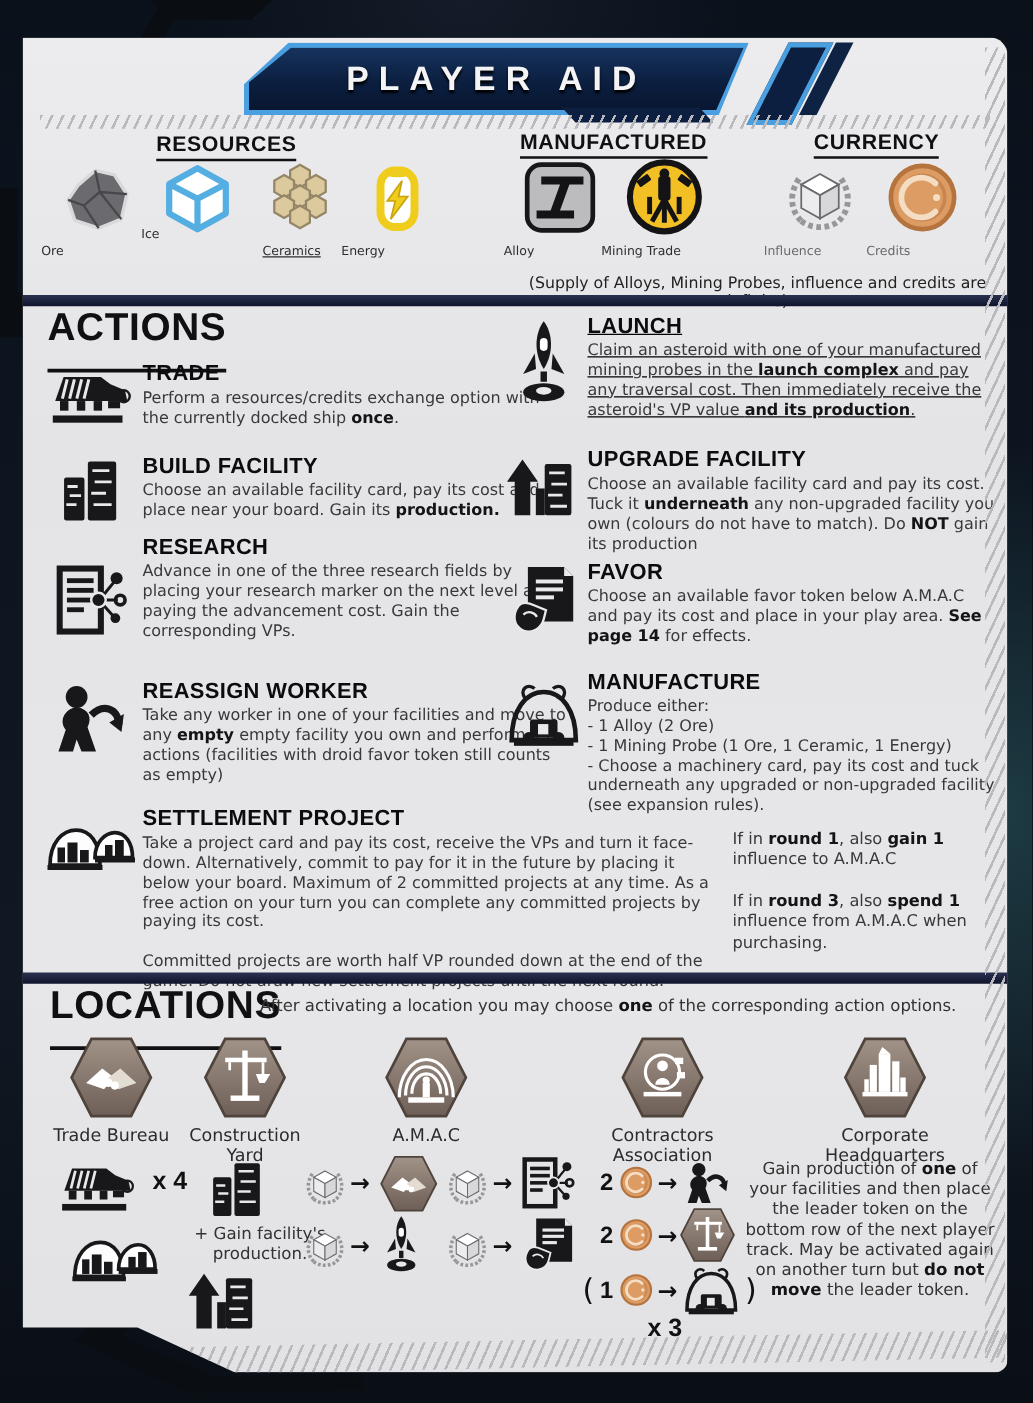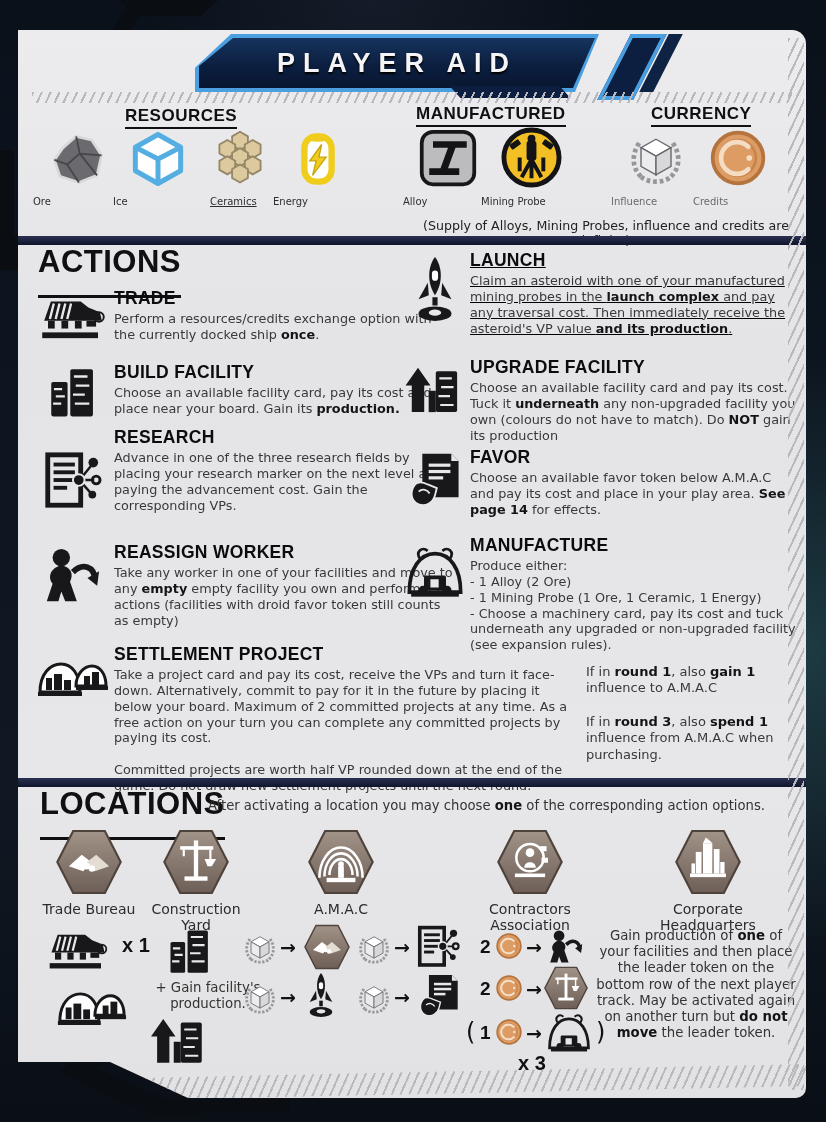--- a/index.html
+++ b/index.html
@@ -270,33 +270,33 @@
     <svg class="ic" style="left:111px;top:100px;width:58px;height:58px;">
         <use href="#sym-ice"></use>
       </svg>
     <svg class="ic" style="left:193px;top:100px;width:58px;height:58px;">
         <use href="#sym-ceramics"></use>
       </svg>
     <svg class="ic" style="left:271px;top:100px;width:58px;height:58px;">
         <use href="#sym-energy"></use>
       </svg>
     <div class="res-label" style="left:15px;top:166px;">Ore</div>
-    <div class="res-label" style="left:95px;top:166px;">Ice</div>
+    <div class="res-label" style="left:95px;top:152px;">Ice</div>
     <div class="res-label" style="left:192px;top:166px;text-decoration:underline;">Ceramics</div>
     <div class="res-label" style="left:255px;top:166px;">Energy</div>
 
     <div class="group-head" style="left:398px;top:74px;">MANUFACTURED</div>
     <svg class="ic" style="left:400px;top:98px;width:60px;height:60px;">
         <use href="#sym-alloy"></use>
       </svg>
     <svg class="ic" style="left:482px;top:96px;width:63px;height:63px;">
         <use href="#sym-probe"></use>
       </svg>
     <div class="res-label" style="left:385px;top:166px;">Alloy</div>
-    <div class="res-label" style="left:463px;top:166px;width:105px;">Mining Probe</div>
+    <div class="res-label" style="left:463px;top:166px;width:105px;">Mining Trade</div>
     <div class="note" style="left:392px;top:188px;width:392px;text-align:center;">(Supply of Alloys, Mining Probes, influence and credits are infinite)</div>
 
     <div class="group-head" style="left:633px;top:74px;">CURRENCY</div>
     <svg class="ic" style="left:608px;top:98px;width:60px;height:60px;">
         <use href="#sym-influence"></use>
       </svg>
     <svg class="ic" style="left:690px;top:98px;width:60px;height:60px;">
         <use href="#sym-credits"></use>
       </svg>
     <div class="res-label" style="left:593px;top:166px;color:#6a6a6e;">Influence</div>
@@ -409,21 +409,21 @@
 
     <div class="hex-label" style="left:11px;top:872px;">Trade Bureau</div>
     <div class="hex-label" style="left:118px;top:872px;">Construction Yard</div>
     <div class="hex-label" style="left:263px;top:872px;">A.M.A.C</div>
     <div class="hex-label" style="left:452px;top:872px;">Contractors Association</div>
     <div class="hex-label" style="left:630px;top:872px;">Corporate Headquarters</div>
 
     <svg class="ic" style="left:27px;top:896px;width:66px;height:46px;">
         <use href="#sym-trade"></use>
       </svg>
-    <div class="mult" style="left:104px;top:904px;">x 1</div>
+    <div class="mult" style="left:104px;top:904px;">x 4</div>
     <svg class="ic" style="left:36px;top:948px;width:74px;height:57px;">
         <use href="#sym-settlement"></use>
       </svg>
 
     <svg class="ic" style="left:146px;top:894px;width:52px;height:52px;">
         <use href="#sym-build"></use>
       </svg>
     <div class="small-center" style="left:108px;top:950px;width:164px;">+ Gain facility's production.</div>
     <svg class="ic" style="left:128px;top:982px;width:66px;height:56px;">
         <use href="#sym-upgrade"></use>

